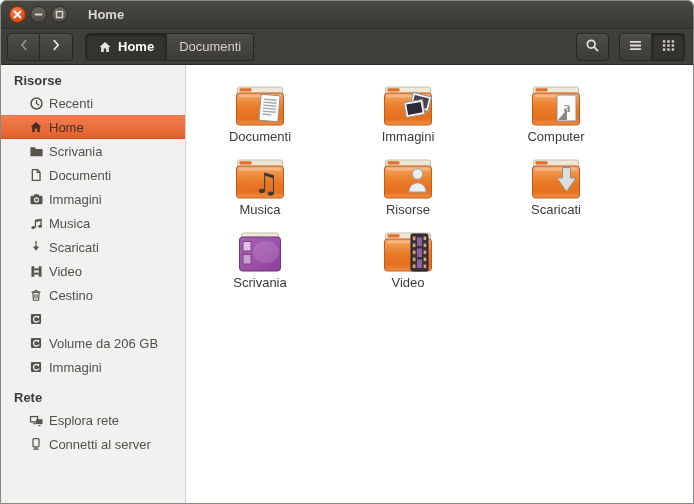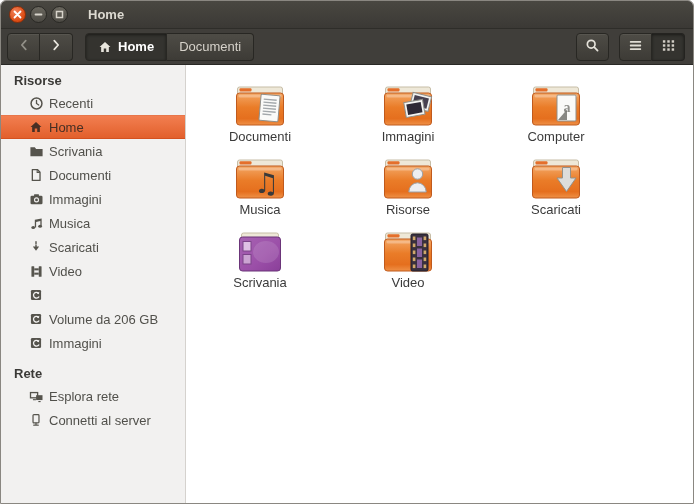--- a/index.html
+++ b/index.html
@@ -310,20 +310,33 @@
                 <rect x="5.6" y="4.6" width="4.8" height="2.2"></rect>
                 <rect x="5.6" y="9.2" width="4.8" height="2.2"></rect>
               </g>
             </svg>
           </span>
           <span>Video</span>
         </div>
         <div class="sb-item">
           <span class="sb-icon">
             <svg width="14" height="14" viewBox="0 0 16 16">
+              <g fill="none" stroke="currentColor">
+                <path d="M4.4 5 H11.6 L11 14 H5 Z" stroke-width="1.3"></path>
+                <path d="M2.9 4.7 H13.1" stroke-width="1.5"></path>
+                <path d="M6.4 4.2 a1.6 1.6 0 0 1 3.2 0" stroke-width="1.2"></path>
+                <path d="M6.6 7 V12 M8 7 V12 M9.4 7 V12" stroke-width="0.9"></path>
+              </g>
+            </svg>
+          </span>
+          <span>Cestino</span>
+        </div>
+        <div class="sb-item">
+          <span class="sb-icon">
+            <svg width="14" height="14" viewBox="0 0 16 16">
               <rect x="2.2" y="2.2" width="11.6" height="11.6" rx="1.6" fill="currentColor"></rect>
               <path d="M10.9 6 a3.3 3.3 0 1 0 0.6 3.6" fill="none" stroke="#f2f1f0" stroke-width="1.5"></path>
               <path d="M11.8 4.4 L11.3 7.2 L8.9 6.2 Z" fill="#f2f1f0"></path>
             </svg>
           </span>
         </div>
         <div class="sb-item">
           <span class="sb-icon">
             <svg width="14" height="14" viewBox="0 0 16 16">
               <rect x="2.2" y="2.2" width="11.6" height="11.6" rx="1.6" fill="currentColor"></rect>

